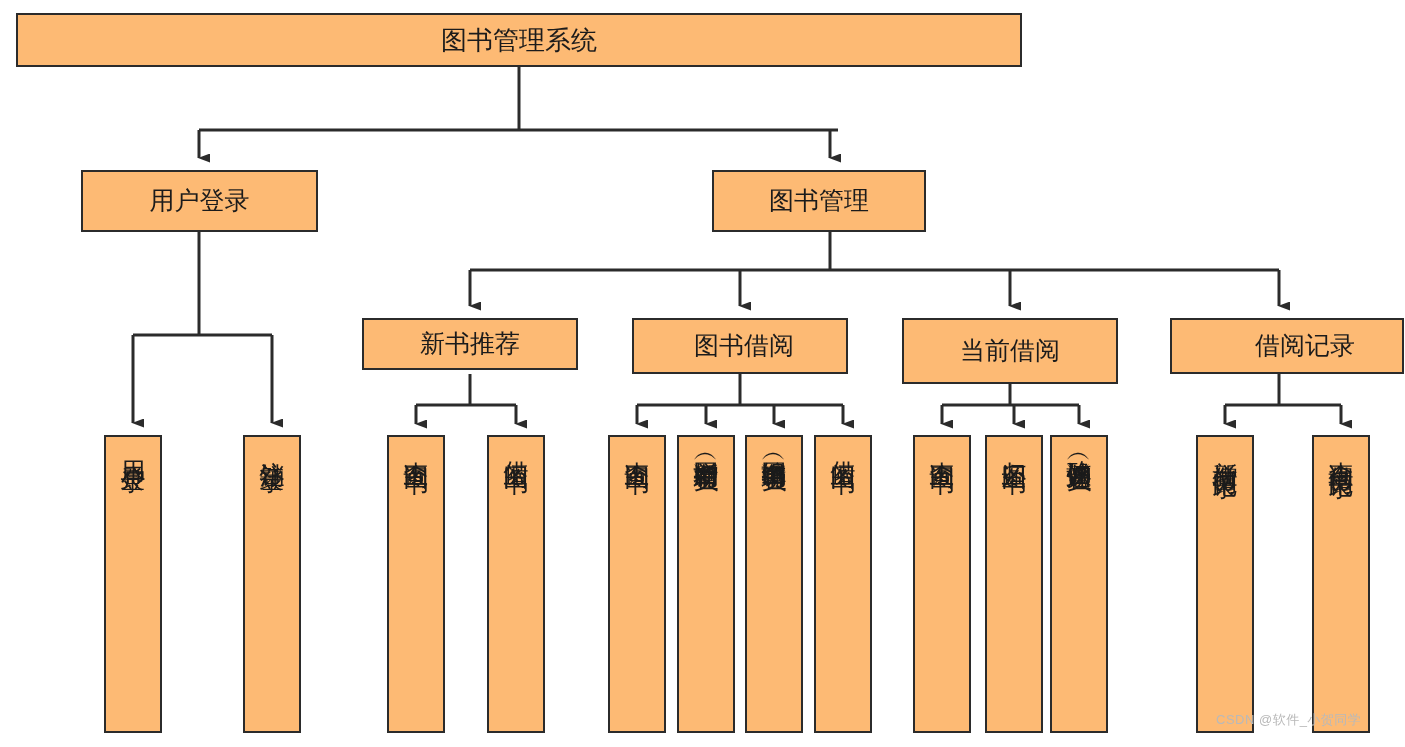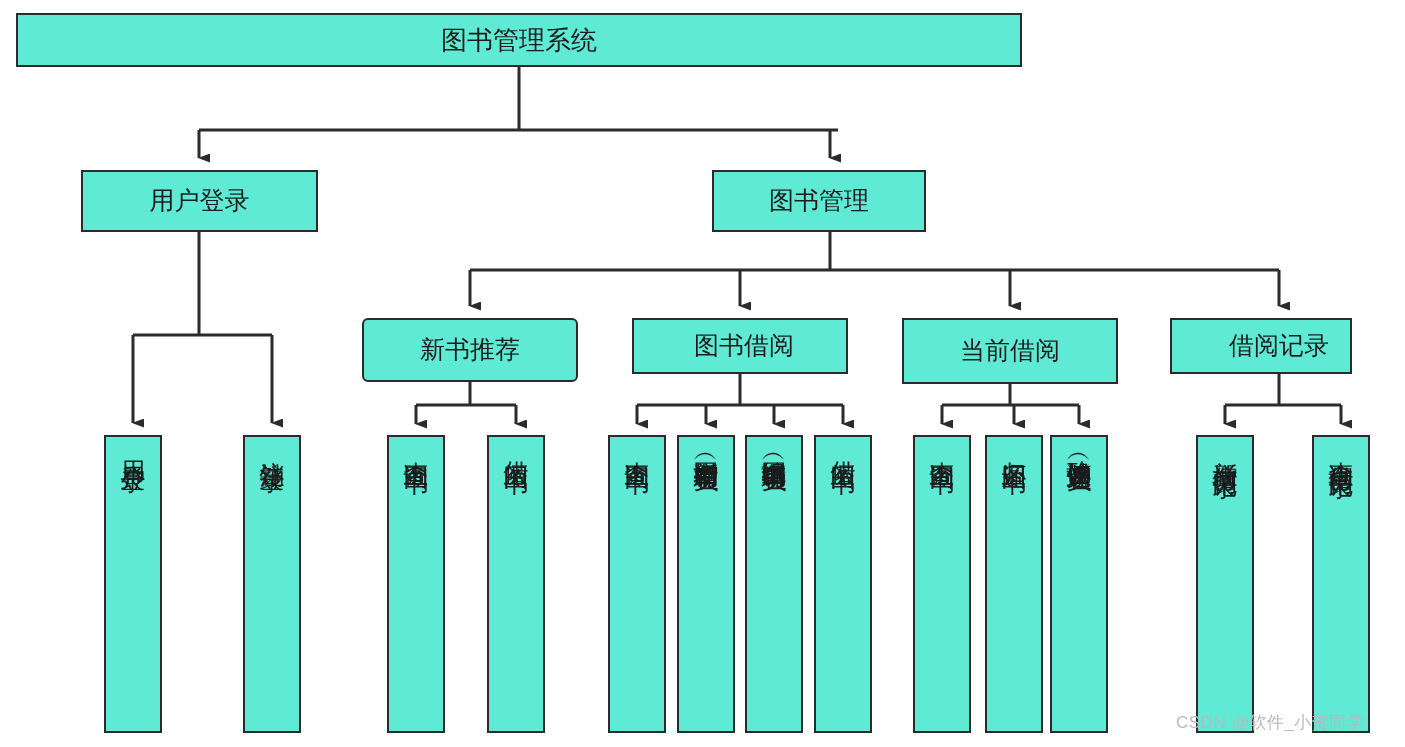--- a/index.html
+++ b/index.html
@@ -21,21 +21,21 @@
   #diagram-svg {
     position: absolute;
     left: 0;
     top: 0;
     width: 1405px;
     height: 747px;
   }
   .node {
     position: absolute;
     box-sizing: border-box;
-    background: #5eead4;
+    background: #fdba74;
     border: 2px solid #2b2b2b;
     display: flex;
     align-items: center;
     justify-content: center;
     z-index: 3;
   }
   .node-label {
     color: #1b1b1b;
     text-align: center;
     line-height: 1.18;
@@ -57,23 +57,23 @@
     font-size: 25px;
     letter-spacing: 3px;
     line-height: 1;
     margin: 0 auto;
   }
   .node.vert.long .node-label {
     letter-spacing: 1px;
   }
   .watermark {
     position: absolute;
-    left: 1176px;
+    left: 1216px;
     top: 711px;
-    font-size: 17px;
+    font-size: 13px;
     color: #b9b9b9;
     white-space: nowrap;
     z-index: 6;
     letter-spacing: 0.5px;
   }
 </style>
 </head>
 <body>
 
 <div id="diagram-root">
@@ -132,30 +132,30 @@
     <span class="node-label">图书管理系统</span>
   </div>
 
   <div class="node horiz" style="left:81px; top:170px; width:237px; height:62px;">
     <span class="node-label">用户登录</span>
   </div>
   <div class="node horiz" style="left:712px; top:170px; width:214px; height:62px;">
     <span class="node-label">图书管理</span>
   </div>
 
-  <div class="node horiz" style="left:362px; top:318px; width:216px; height:64px;border-radius:6px;">
+  <div class="node horiz" style="left:362px; top:318px; width:216px; height:52px;">
     <span class="node-label">新书推荐</span>
   </div>
   <div class="node horiz" style="left:632px; top:318px; width:216px; height:56px;padding-left:8px;">
     <span class="node-label">图书借阅</span>
   </div>
   <div class="node horiz" style="left:902px; top:318px; width:216px; height:66px;">
     <span class="node-label">当前借阅</span>
   </div>
-  <div class="node horiz" style="left:1170px; top:318px; width:182px; height:56px;padding-left:36px;">
+  <div class="node horiz" style="left:1170px; top:318px; width:234px; height:56px;padding-left:36px;">
     <span class="node-label">借阅记录</span>
   </div>
 
   <div class="node vert" style="left:104px; top:435px; width:58px; height:298px;">
     <span class="node-label">用户登录</span>
   </div>
   <div class="node vert" style="left:243px; top:435px; width:58px; height:298px;">
     <span class="node-label">注销登录</span>
   </div>
   <div class="node vert" style="left:387px; top:435px; width:58px; height:298px;">

